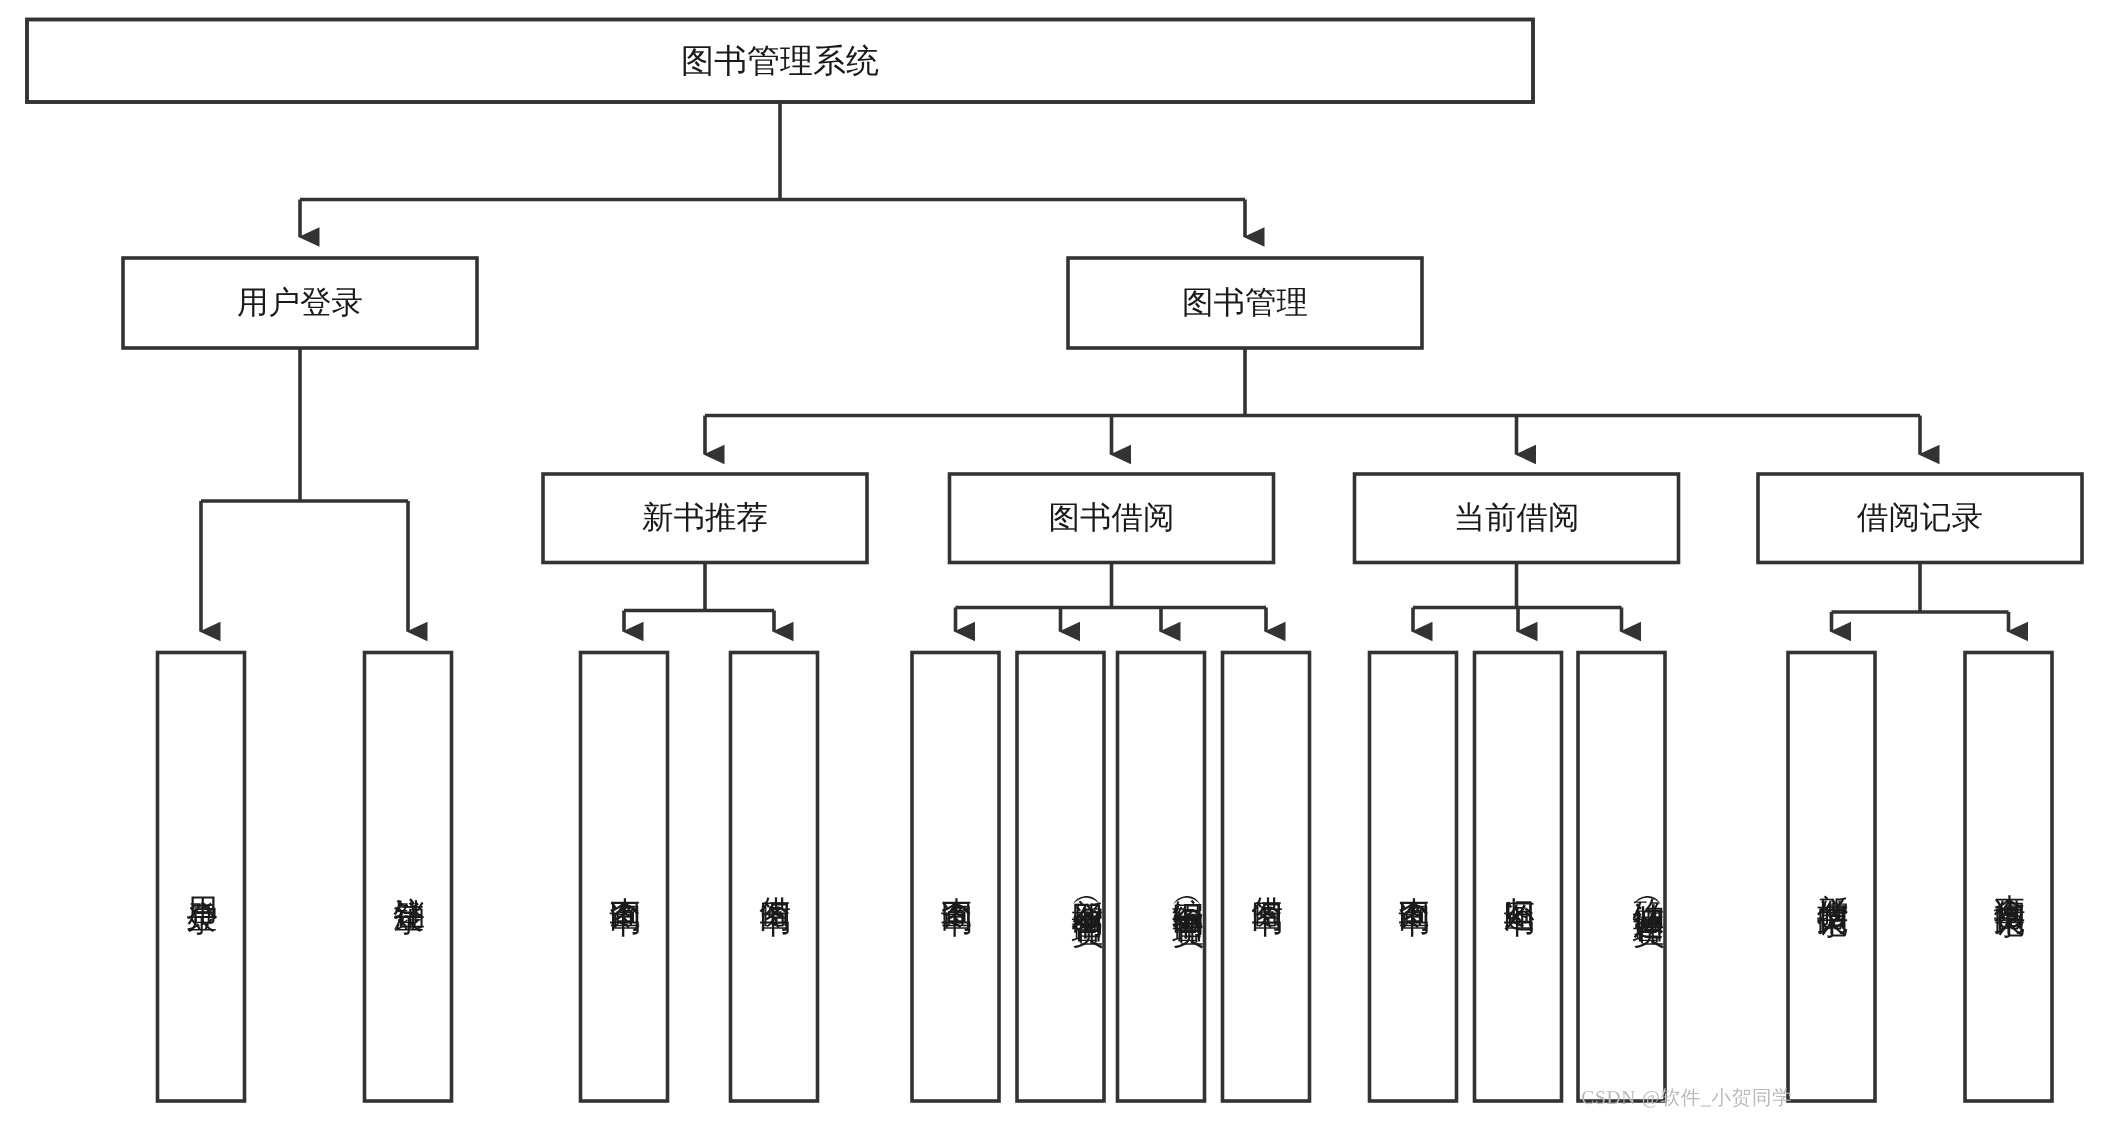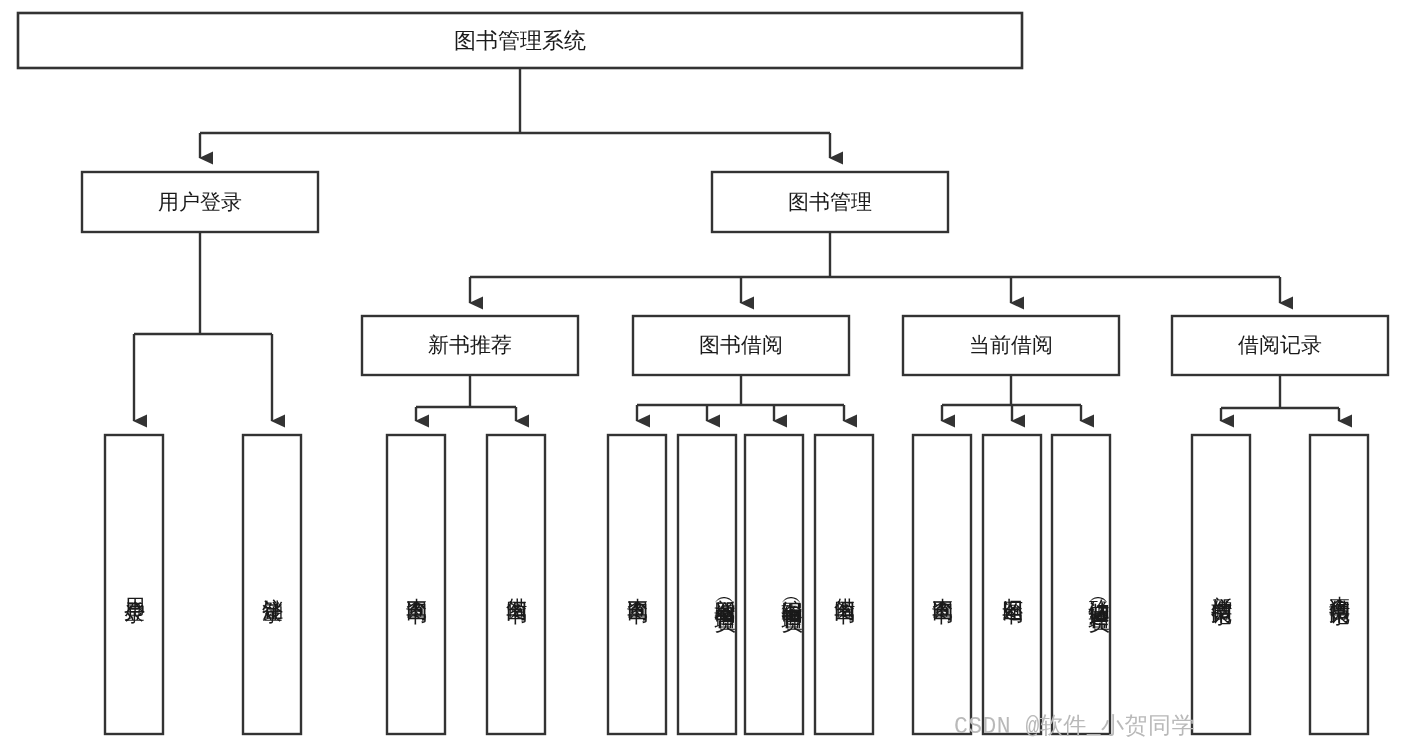--- a/index.html
+++ b/index.html
@@ -76,22 +76,22 @@
   }
   .leaf-label.topped {
     display: flex;
     align-items: flex-start;
     justify-content: center;
   }
   #watermark {
     position: absolute;
     right: 8px;
     bottom: 6px;
-    font-family: Liberation Mono, monospace;
-    font-size: 23px;
+    font-family: Liberation Serif, serif;
+    font-size: 13px;
     color: #b9b9b9;
     letter-spacing: 0.5px;
     white-space: nowrap;
     pointer-events: none;
   }
 </style>
 </head>
 <body>
 
 <div id="diagram-root">

